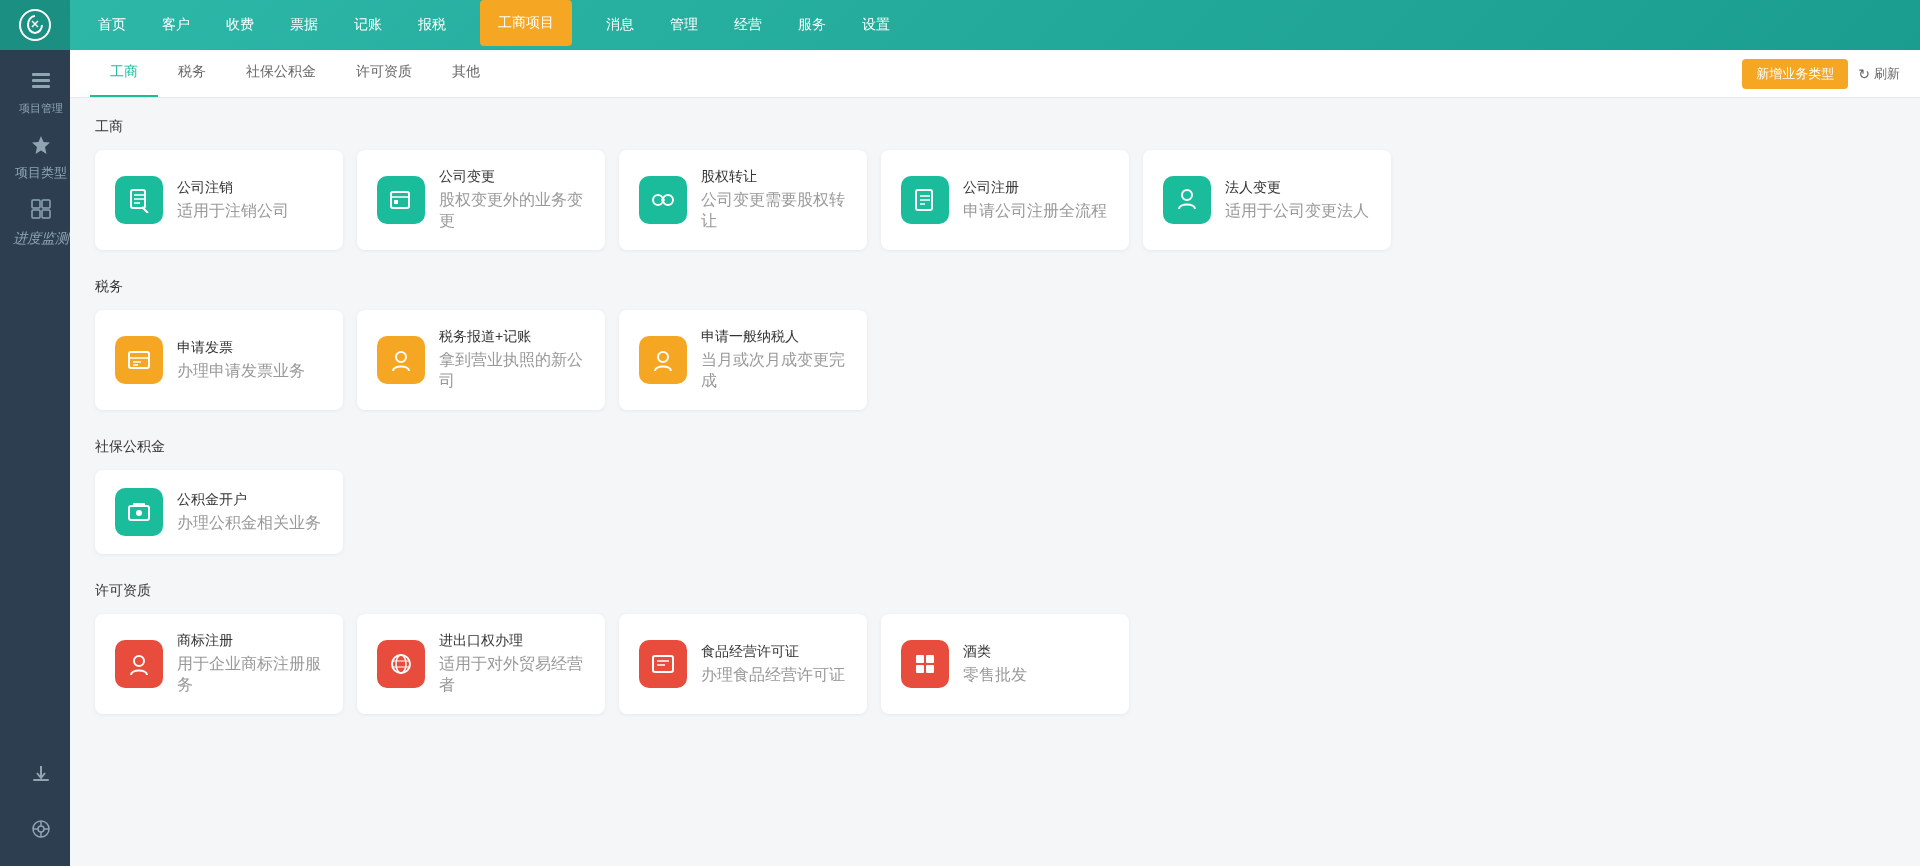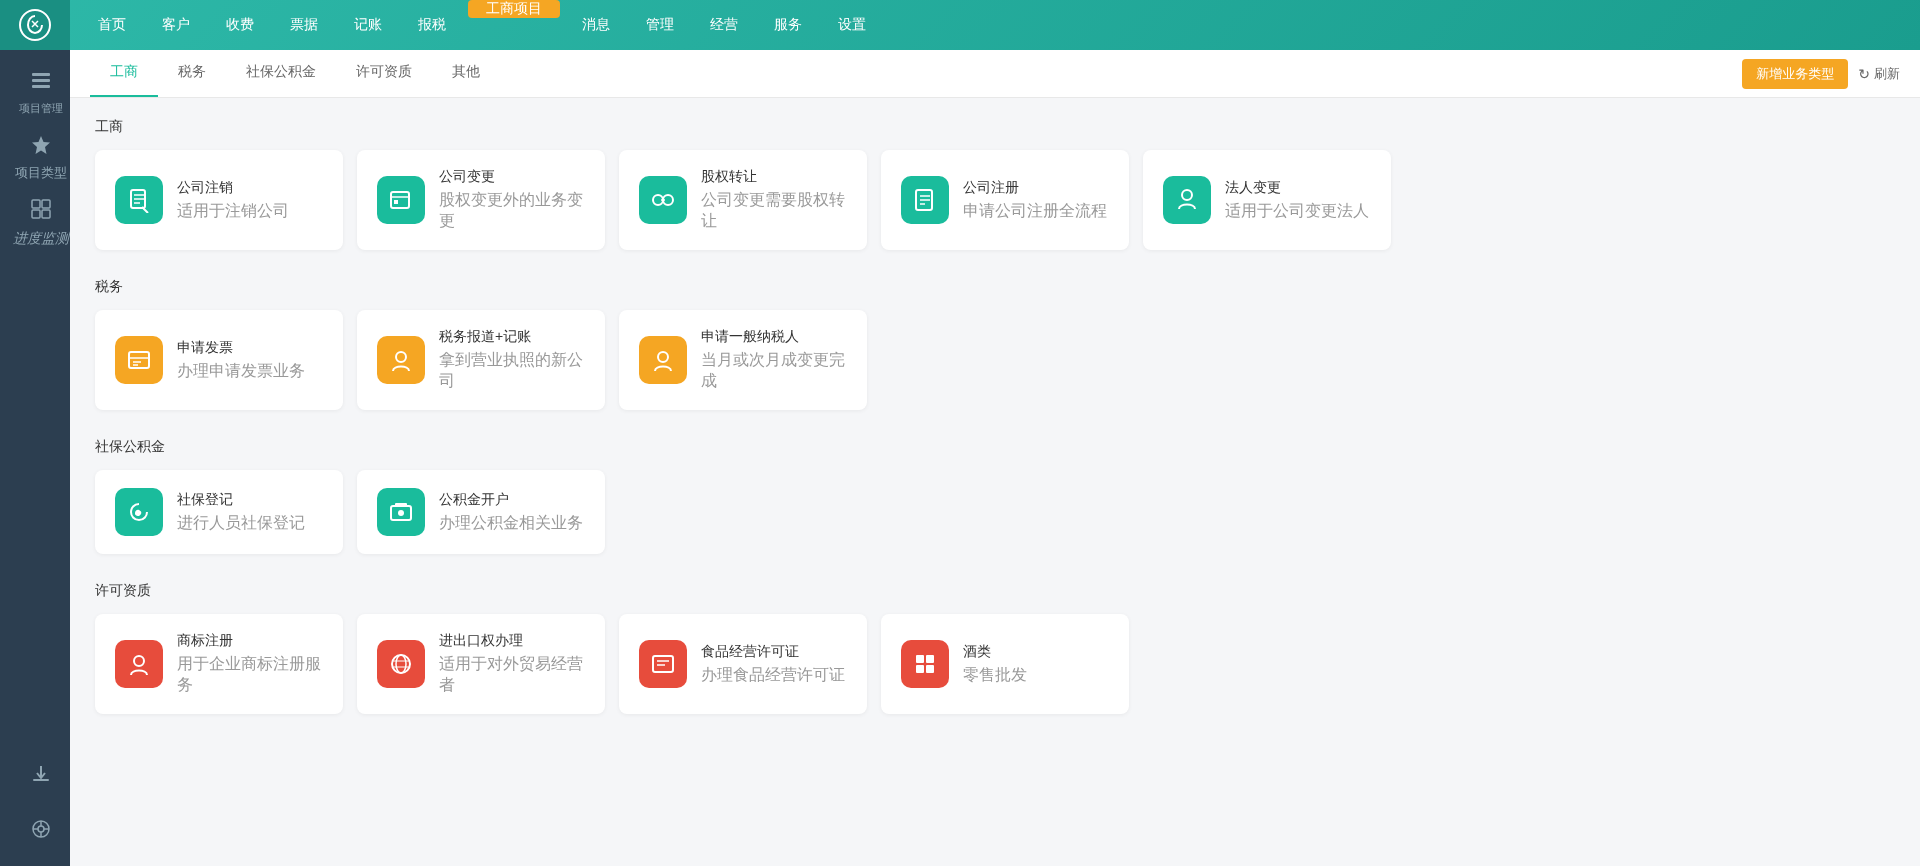--- a/index.html
+++ b/index.html
@@ -47,22 +47,22 @@
       padding: 0 18px;
       height: 50px;
       display: flex;
       align-items: center;
       cursor: pointer;
       white-space: nowrap;
     }
     .nav-item.active {
       background: #f5a623;
       border-radius: 4px;
-      height: 18px;
-      margin: 0 4px;
+      height: 46px;
+      margin: 0 16px;
     }
     .top-nav-right {
       display: flex;
       align-items: center;
       padding-right: 20px;
       gap: 16px;
       color: white;
       font-size: 13px;
     }
     .top-nav-right span { cursor: pointer; display: flex; align-items: center; gap: 4px; }
@@ -477,32 +477,20 @@
           </div>
         </div>
       </div>
 
       <div class="section">
         <div class="section-title">社保公积金</div>
         <div class="cards-grid">
           <div class="card">
             <div class="card-icon teal">
               <svg width="26" height="26" viewBox="0 0 26 26" fill="white">
-                  <path d="M13 5 C8 5 5 9 5 13 C5 17 8 21 13 21 C18 21 21 17 21 13" fill="none" stroke="white" stroke-width="2"></path>
-                  <path d="M9 14 C9 12 11 10 13 11 C15 12 17 14 13 17 C9 17 9 15 9 14" fill="white"></path>
-                </svg>
-            </div>
-            <div class="card-text">
-              <div class="card-title">社保登记</div>
-              <div class="card-desc">进行人员社保登记</div>
-            </div>
-          </div>
-          <div class="card">
-            <div class="card-icon teal">
-              <svg width="26" height="26" viewBox="0 0 26 26" fill="white">
                   <rect x="3" y="7" width="20" height="14" rx="2" fill="none" stroke="white" stroke-width="2"></rect>
                   <circle cx="13" cy="14" r="3" fill="white"></circle>
                   <rect x="7" y="4" width="12" height="4" rx="1" fill="white"></rect>
                 </svg>
             </div>
             <div class="card-text">
               <div class="card-title">公积金开户</div>
               <div class="card-desc">办理公积金相关业务</div>
             </div>
           </div>

